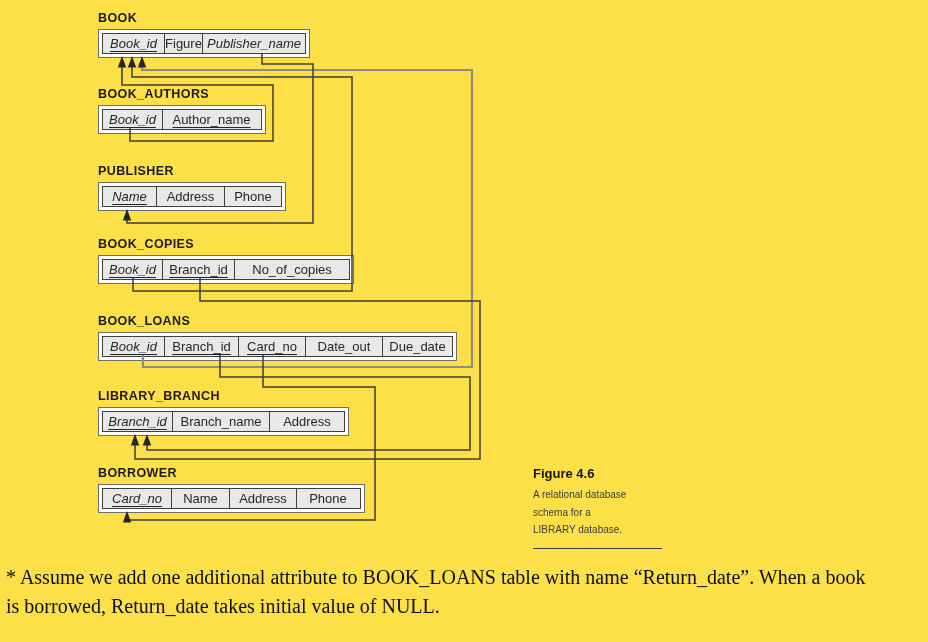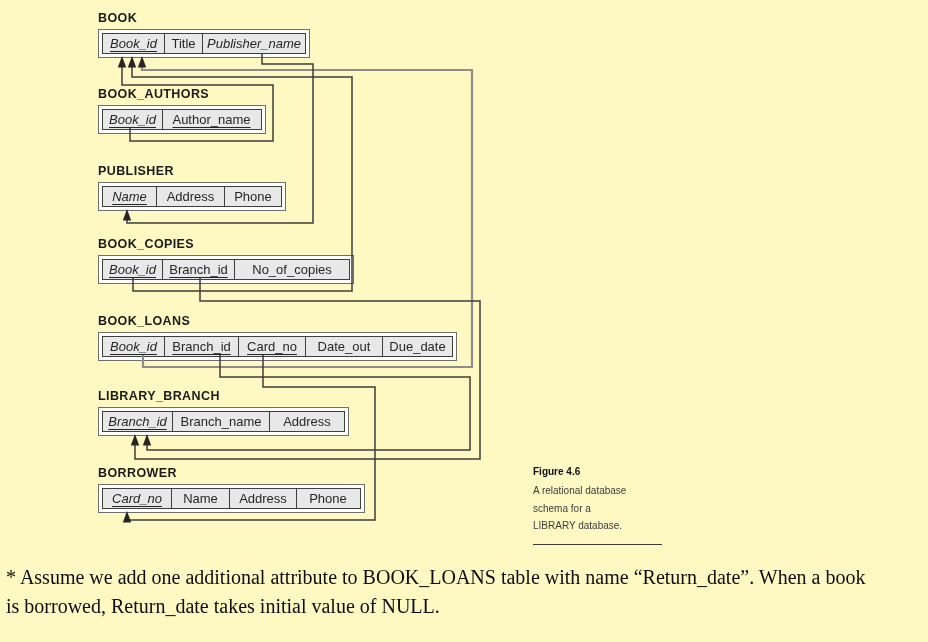--- a/index.html
+++ b/index.html
@@ -1,17 +1,17 @@
 <!DOCTYPE html>
 <html style="--cell-fill: #e8e8e8; --cell-border: #3f3f3f; --box-border: #6e6e6e; --line-dark: #3c3c3c; --line-gray: #8c8c8c; --arrow: #262626;"><head>
 <meta charset="utf-8">
 <style>
   html,body { margin:0; padding:0; background:#ffffff; }
   .stage {
-    position:relative; width:928px; height:642px; background:#fef9c3;
+    position:relative; width:928px; height:642px; background:#fde047;
     font-family:"Liberation Sans", sans-serif; overflow:hidden;
   }
   .canvas { position:absolute; left:0; top:0; width:928px; height:560px; z-index:1; }
   svg.connectors { position:absolute; left:0; top:0; z-index:3; }
 
   .tbl { position:absolute; z-index:2; }
   .tbl-label {
     height:14px; line-height:14px; margin-bottom:4px;
     font-size:12.5px; font-weight:bold; letter-spacing:.4px; color:#1b1b1b;
   }
@@ -28,38 +28,38 @@
     font-size:13px; color:#262626;
   }
   .tbl-cell:first-child { margin-left:0;font-style:italic; }
   .tbl-cell.pk {
     text-decoration:underline;
     text-underline-offset:3px;
     text-decoration-thickness:1.2px;
   }
 
   .caption { position:absolute; left:533px; top:466px; width:180px; z-index:2; }
-  .caption-title { font-size:10px; font-weight:bold; color:#111; margin-bottom:5px; }
+  .caption-title { font-size:13px; font-weight:bold; color:#111; margin-bottom:5px; }
   .caption-line { font-size:10px; line-height:17.5px; color:#3d3d3d; }
   .caption-rule { width:129px; border-top:1.6px solid #3c3c3c; margin-top:9px; }
 
   .note {
     position:absolute; left:6px; top:563px; z-index:2;
     font-family:"Liberation Serif", serif; color:#0e0e0e;
   }
   .note-line { font-size:20px; line-height:28.5px; white-space:nowrap; }
 </style>
 </head>
 <body>
 
 <div class="stage">
   <div class="canvas">
       <div class="tbl" style="left: 98px; top: 11px;"><div class="tbl-label">BOOK</div><div class="tbl-box">
           <span class="tbl-cell pk" style="width: 63px;">Book_id</span>
-          <span class="tbl-cell" style="width: 40px;">Title</span>
+          <span class="tbl-cell" style="width: 40px;">Figure</span>
           <span class="tbl-cell" style="width: 104px; font-style: italic;">Publisher_name</span>
         </div></div>
       <div class="tbl" style="left: 98px; top: 87px;"><div class="tbl-label">BOOK_AUTHORS</div><div class="tbl-box">
           <span class="tbl-cell pk" style="width: 61px;">Book_id</span>
           <span class="tbl-cell pk" style="width: 100px;">Author_name</span>
         </div></div>
       <div class="tbl" style="left: 98px; top: 164px;"><div class="tbl-label">PUBLISHER</div><div class="tbl-box">
           <span class="tbl-cell pk" style="width: 55px;">Name</span>
           <span class="tbl-cell" style="width: 70px;">Address</span>
           <span class="tbl-cell" style="width: 58px;">Phone</span>

